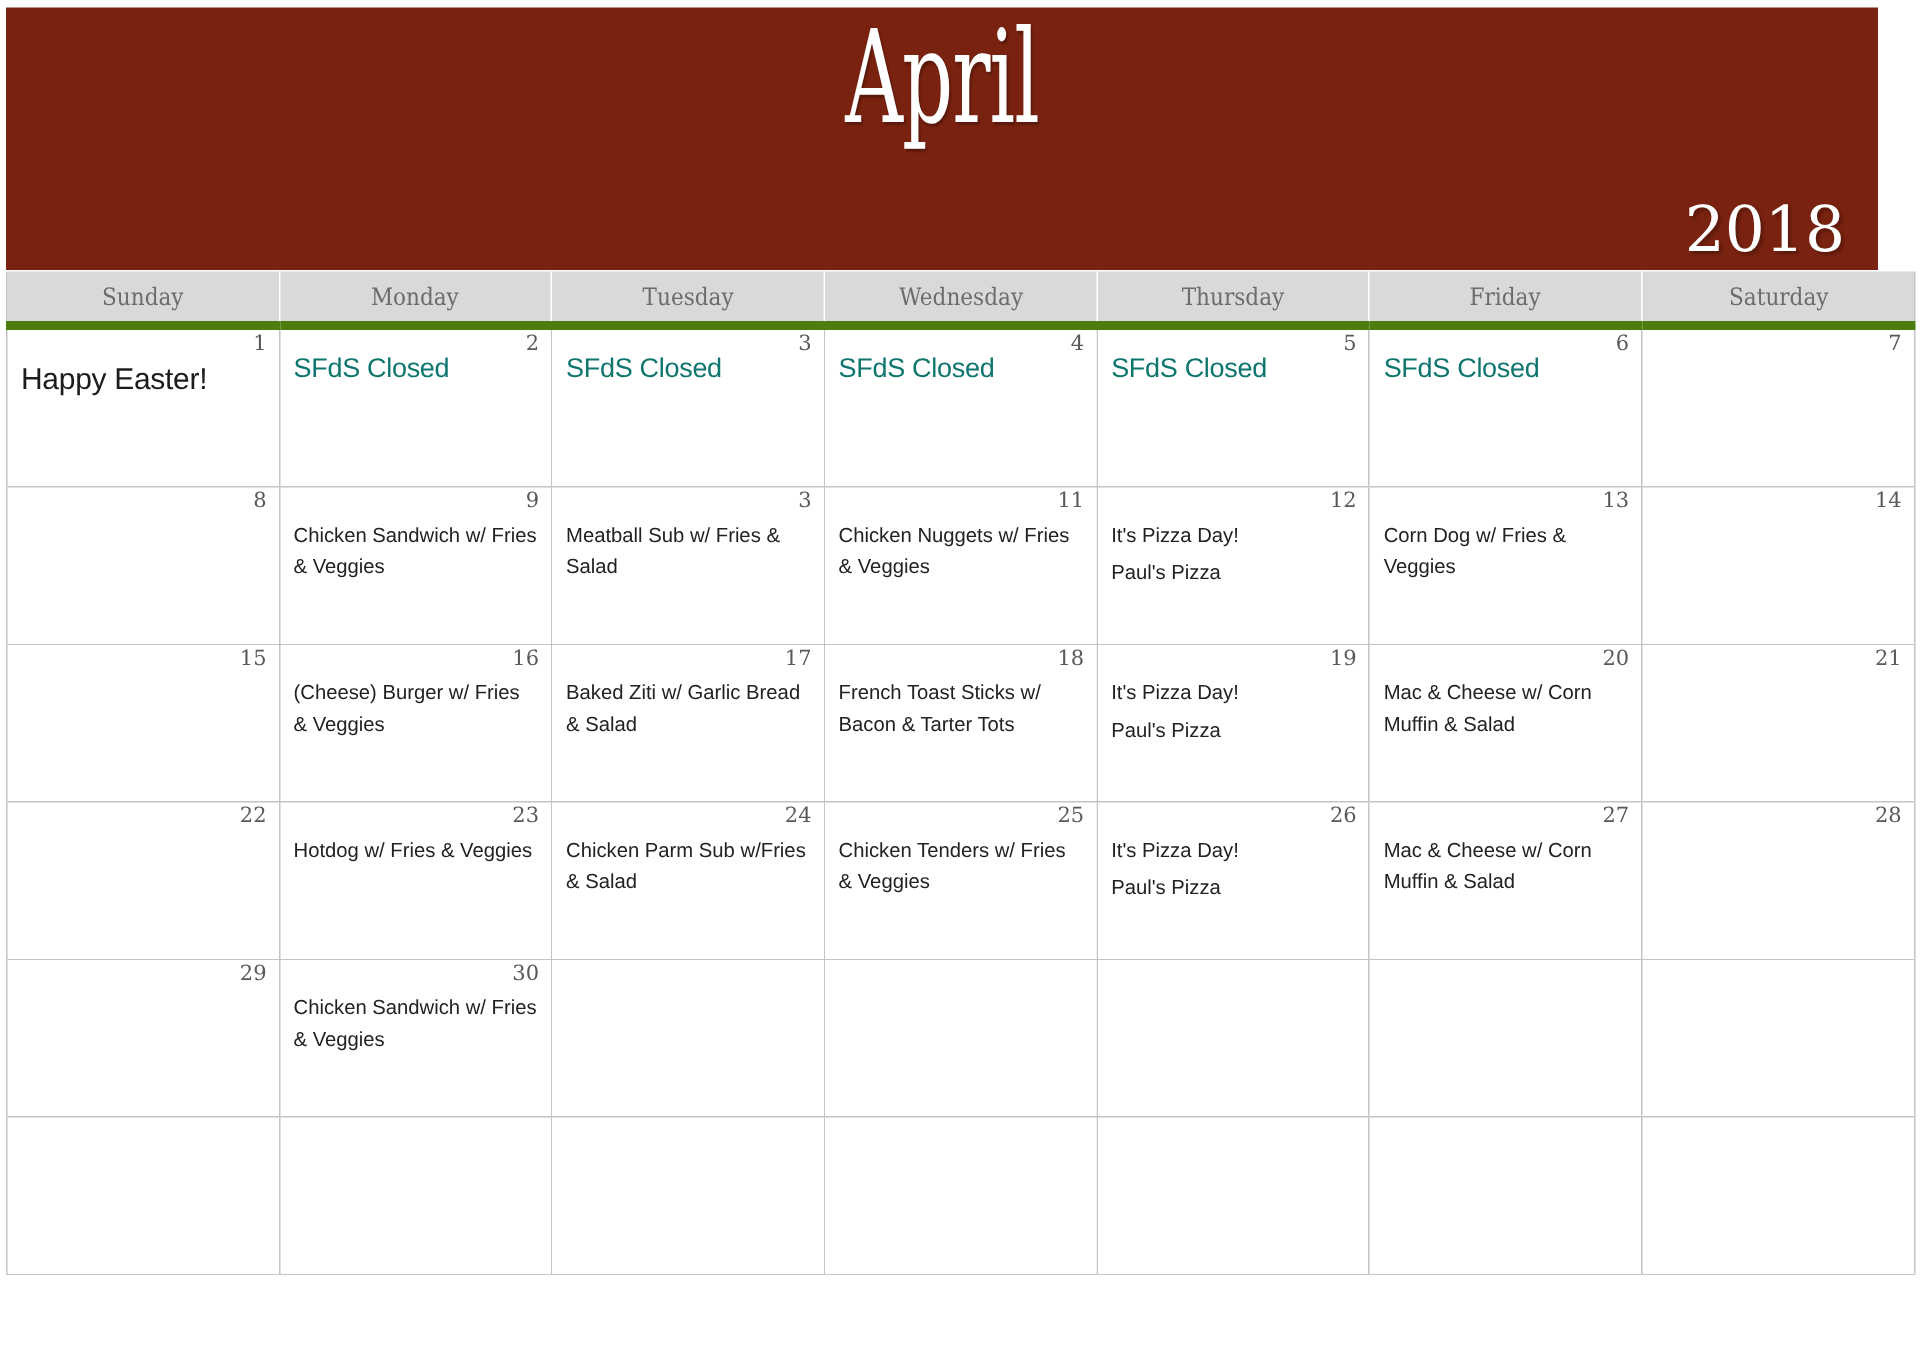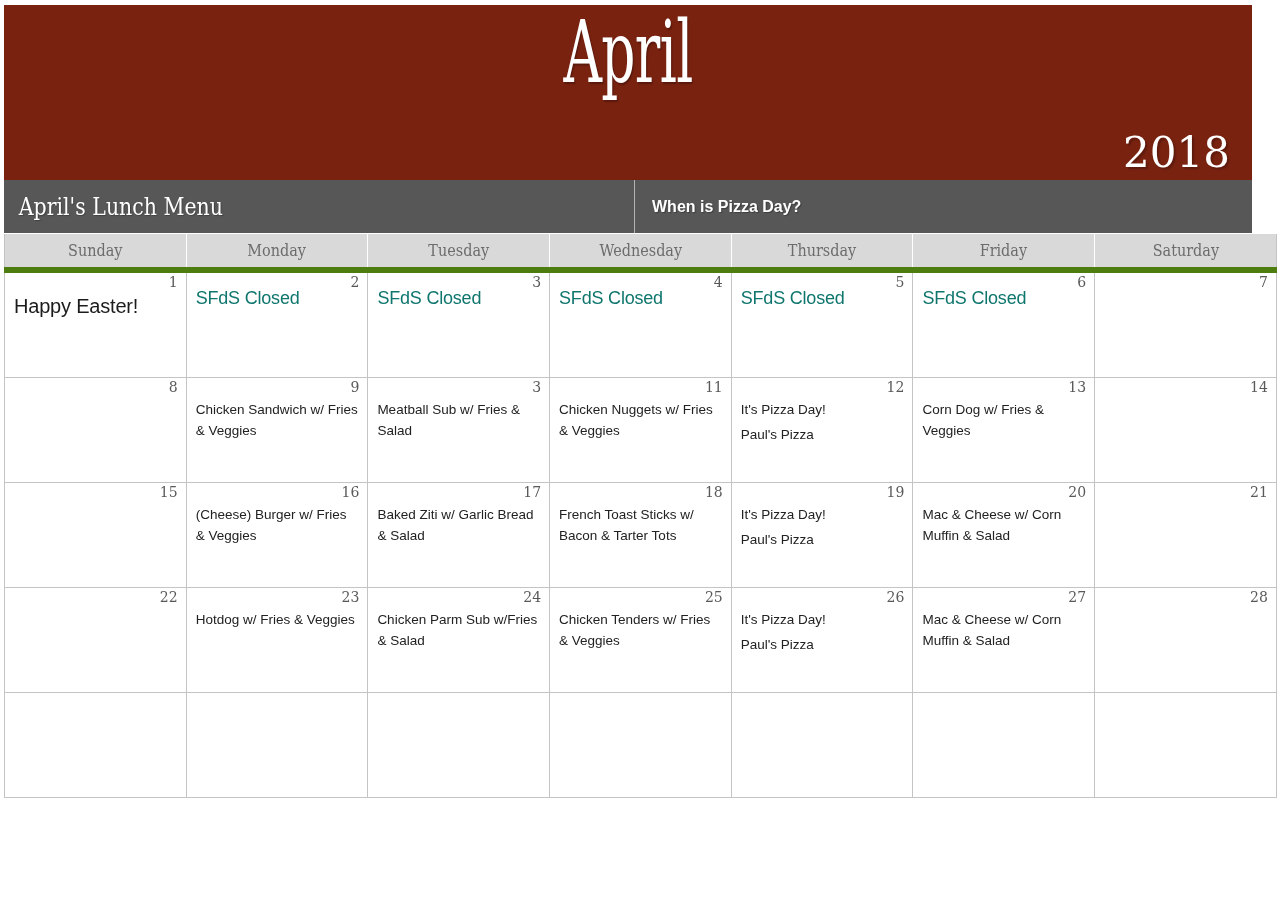--- a/index.html
+++ b/index.html
@@ -175,25 +175,20 @@
 </head>
 <body>
 
 <div class="page">
 
   <div class="month-banner">
     <div class="month-title">April</div>
     <div class="year-label">2018</div>
   </div>
 
-  <div class="subtitle-bar">
-    <div class="subtitle-left">April's Lunch Menu</div>
-    <div class="subtitle-divider"></div>
-    <div class="subtitle-right">When is Pizza Day?</div>
-  </div>
 
   <table class="calendar">
     <colgroup>
       <col>
         <col>
         <col>
         <col>
         <col>
         <col>
         <col>
@@ -320,20 +315,34 @@
           </td>
           <td class="day-cell">
             <div class="day-number">27</div>
             <div class="day-content">Mac &amp; Cheese w/ Corn Muffin &amp; Salad</div>
           </td>
           <td class="day-cell">
             <div class="day-number">28</div>
           </td>
         </tr>
         <tr>
+          <td class="day-cell">
+            <div class="day-number">29</div>
+          </td>
+          <td class="day-cell">
+            <div class="day-number">30</div>
+            <div class="day-content">Chicken Sandwich w/ Fries &amp; Veggies</div>
+          </td>
+          <td class="day-cell"></td>
+          <td class="day-cell"></td>
+          <td class="day-cell"></td>
+          <td class="day-cell"></td>
+          <td class="day-cell"></td>
+        </tr>
+        <tr>
           <td class="day-cell"></td>
           <td class="day-cell"></td>
           <td class="day-cell"></td>
           <td class="day-cell"></td>
           <td class="day-cell"></td>
           <td class="day-cell"></td>
           <td class="day-cell"></td>
         </tr>
       </tbody>
   </table>

